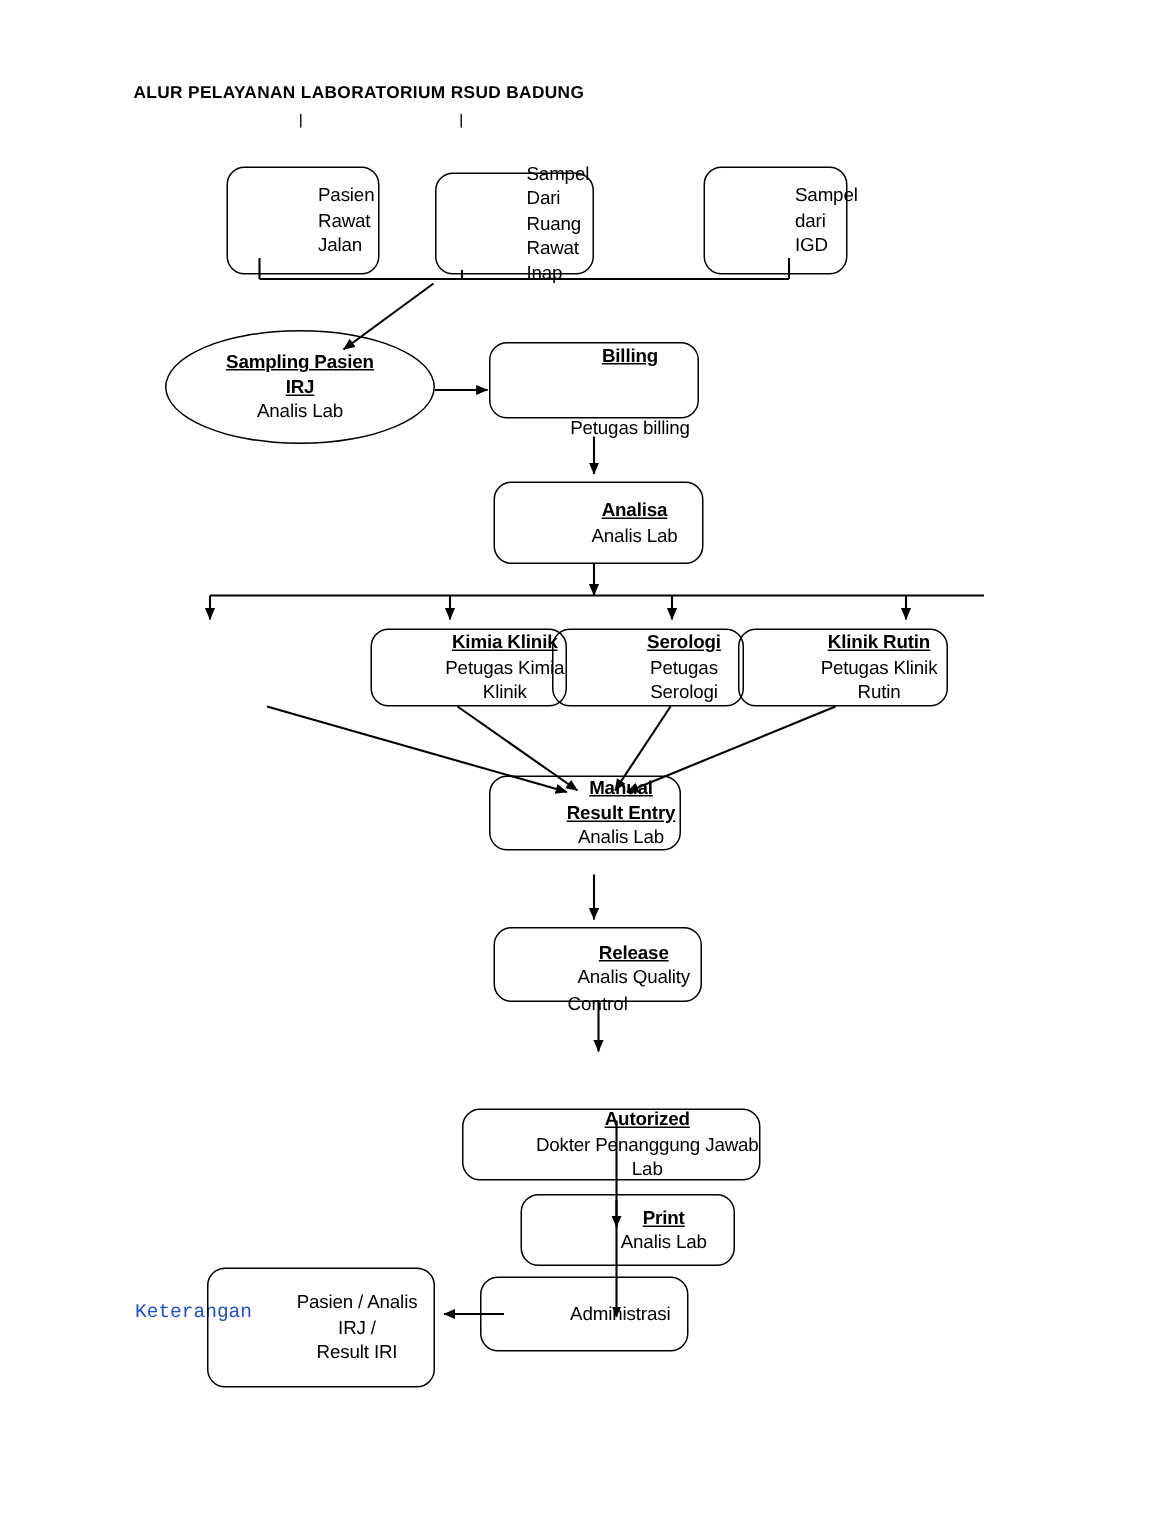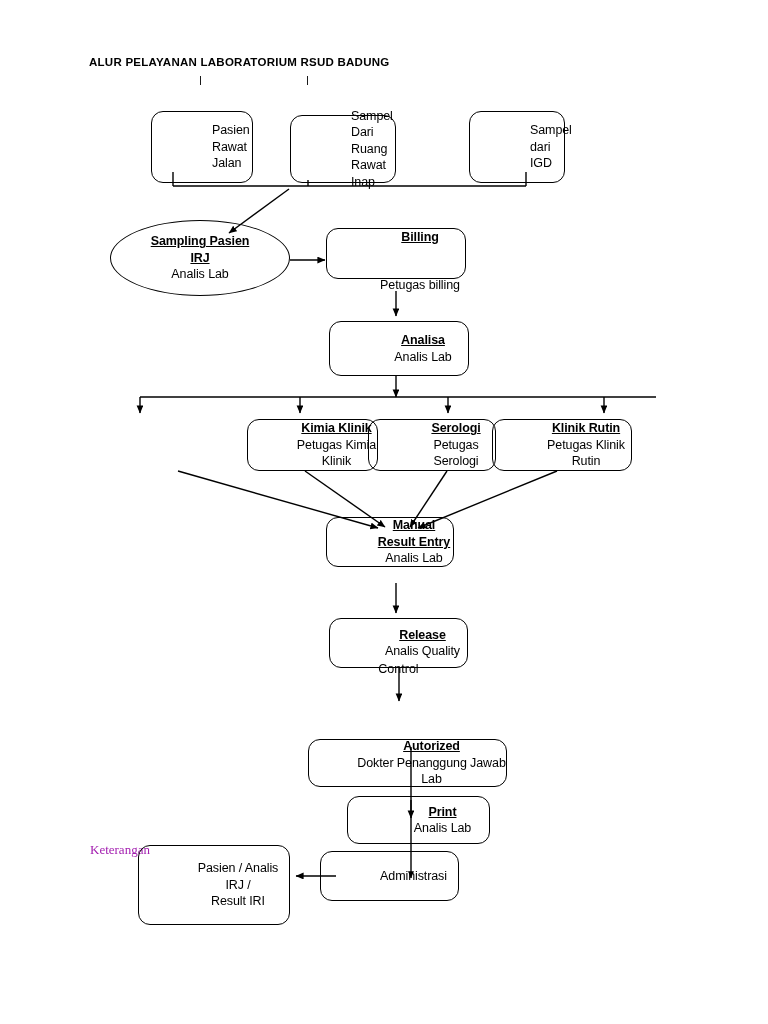--- a/index.html
+++ b/index.html
@@ -82,26 +82,26 @@
   .tick {
     position: absolute;
     width: 1.4px;
     height: 9px;
     background: #1a1a1a;
     z-index: 4;
   }
   .keterangan {
     position: absolute;
     left: 90px;
-    top: 842px;
-    font-family: Liberation Serif, serif;
+    top: 867px;
+    font-family: Liberation Mono, monospace;
     font-size: 13px;
     white-space: nowrap;
     z-index: 2;
-    color: #a21caf;
+    color: #1d4ed8;
   }
   .overflow-text {
     position: absolute;
     font-size: 12.5px;
     text-align: center;
     z-index: 4;
     white-space: nowrap;
   }
 </style>
 </head>

